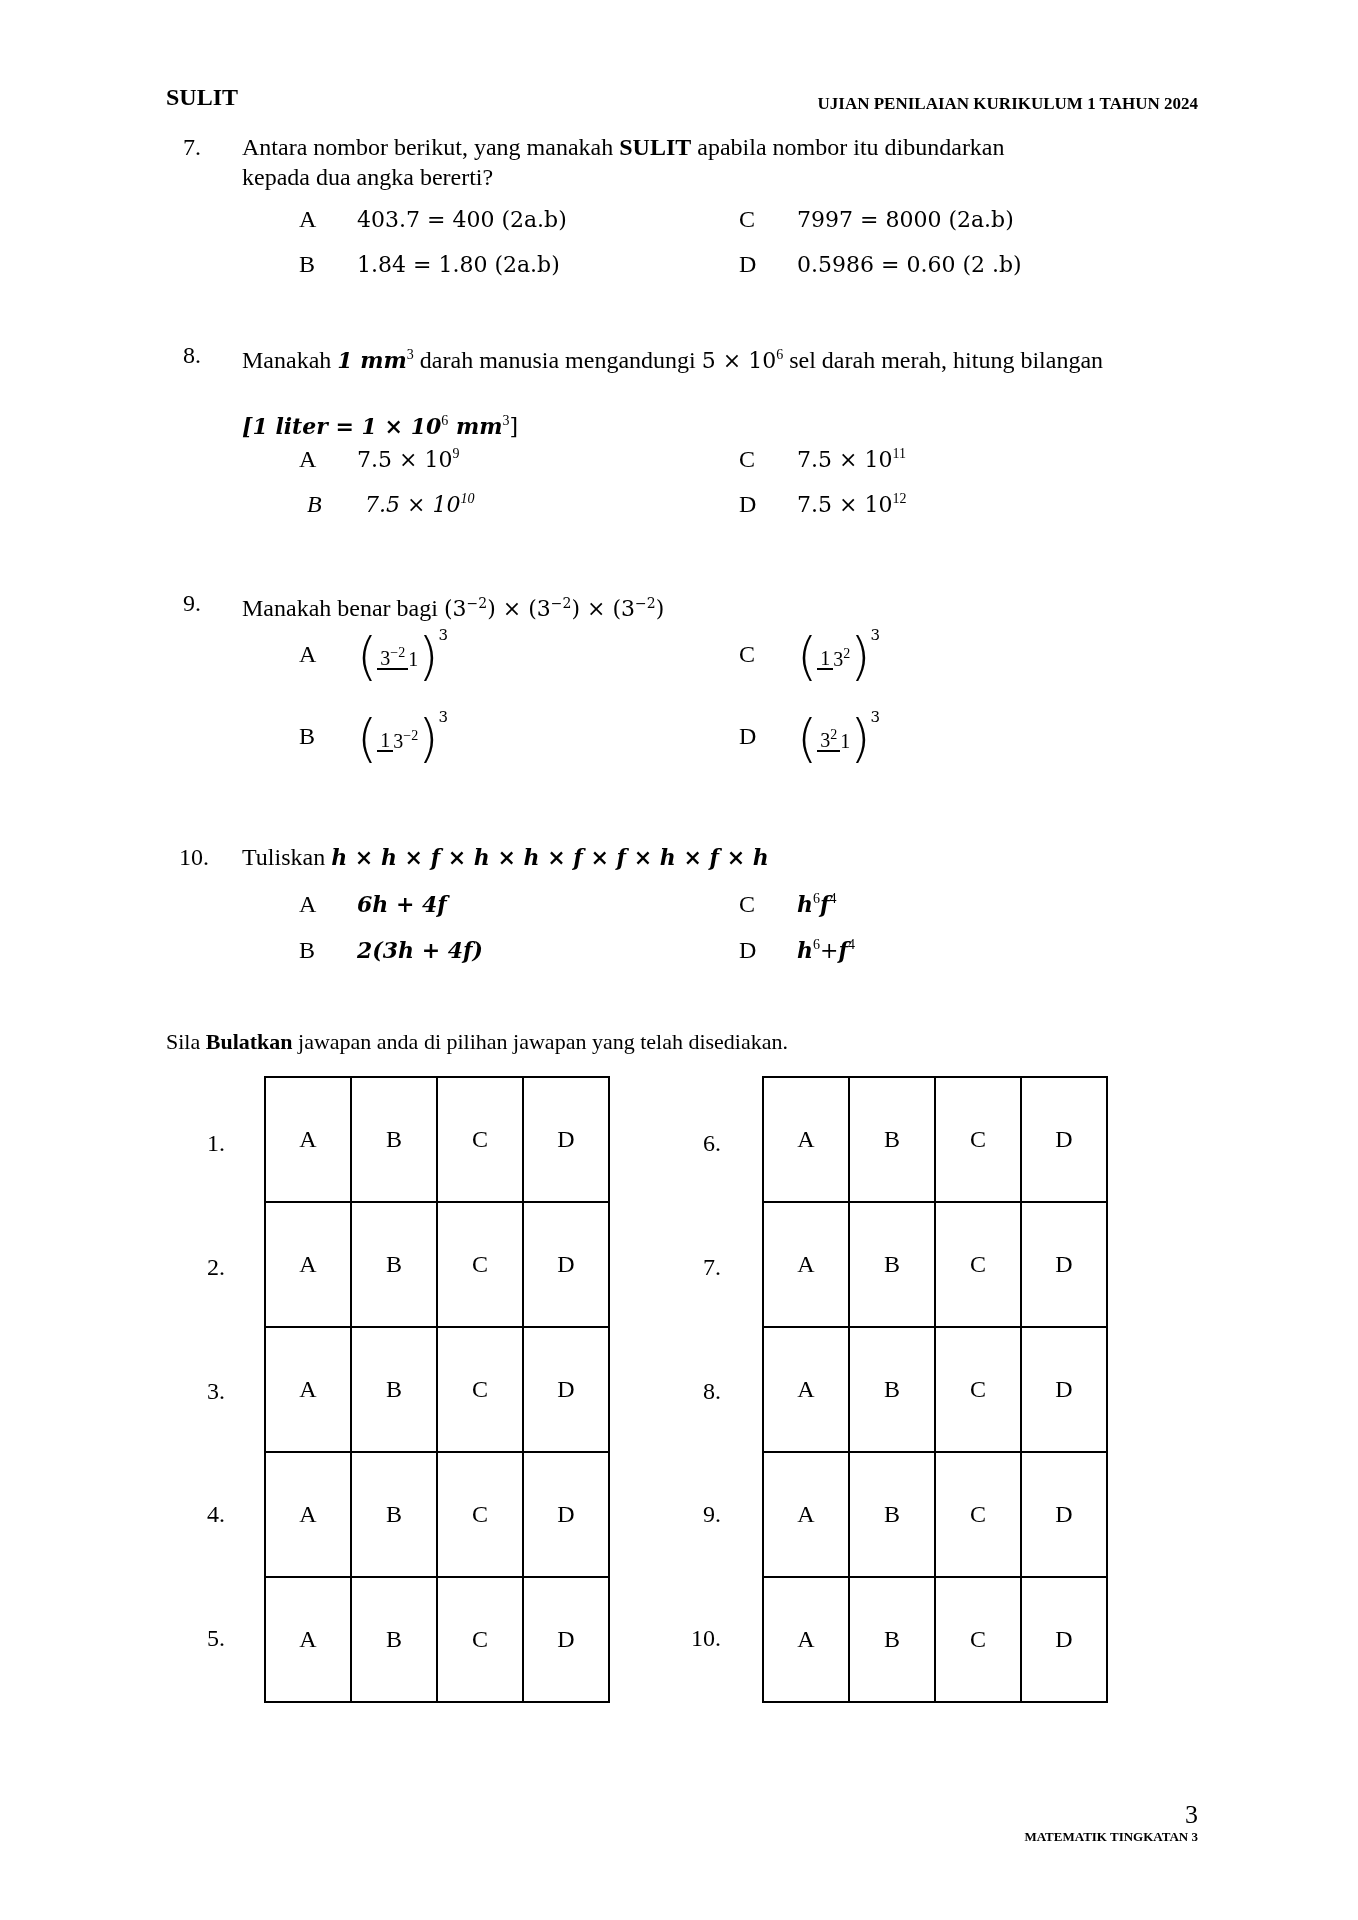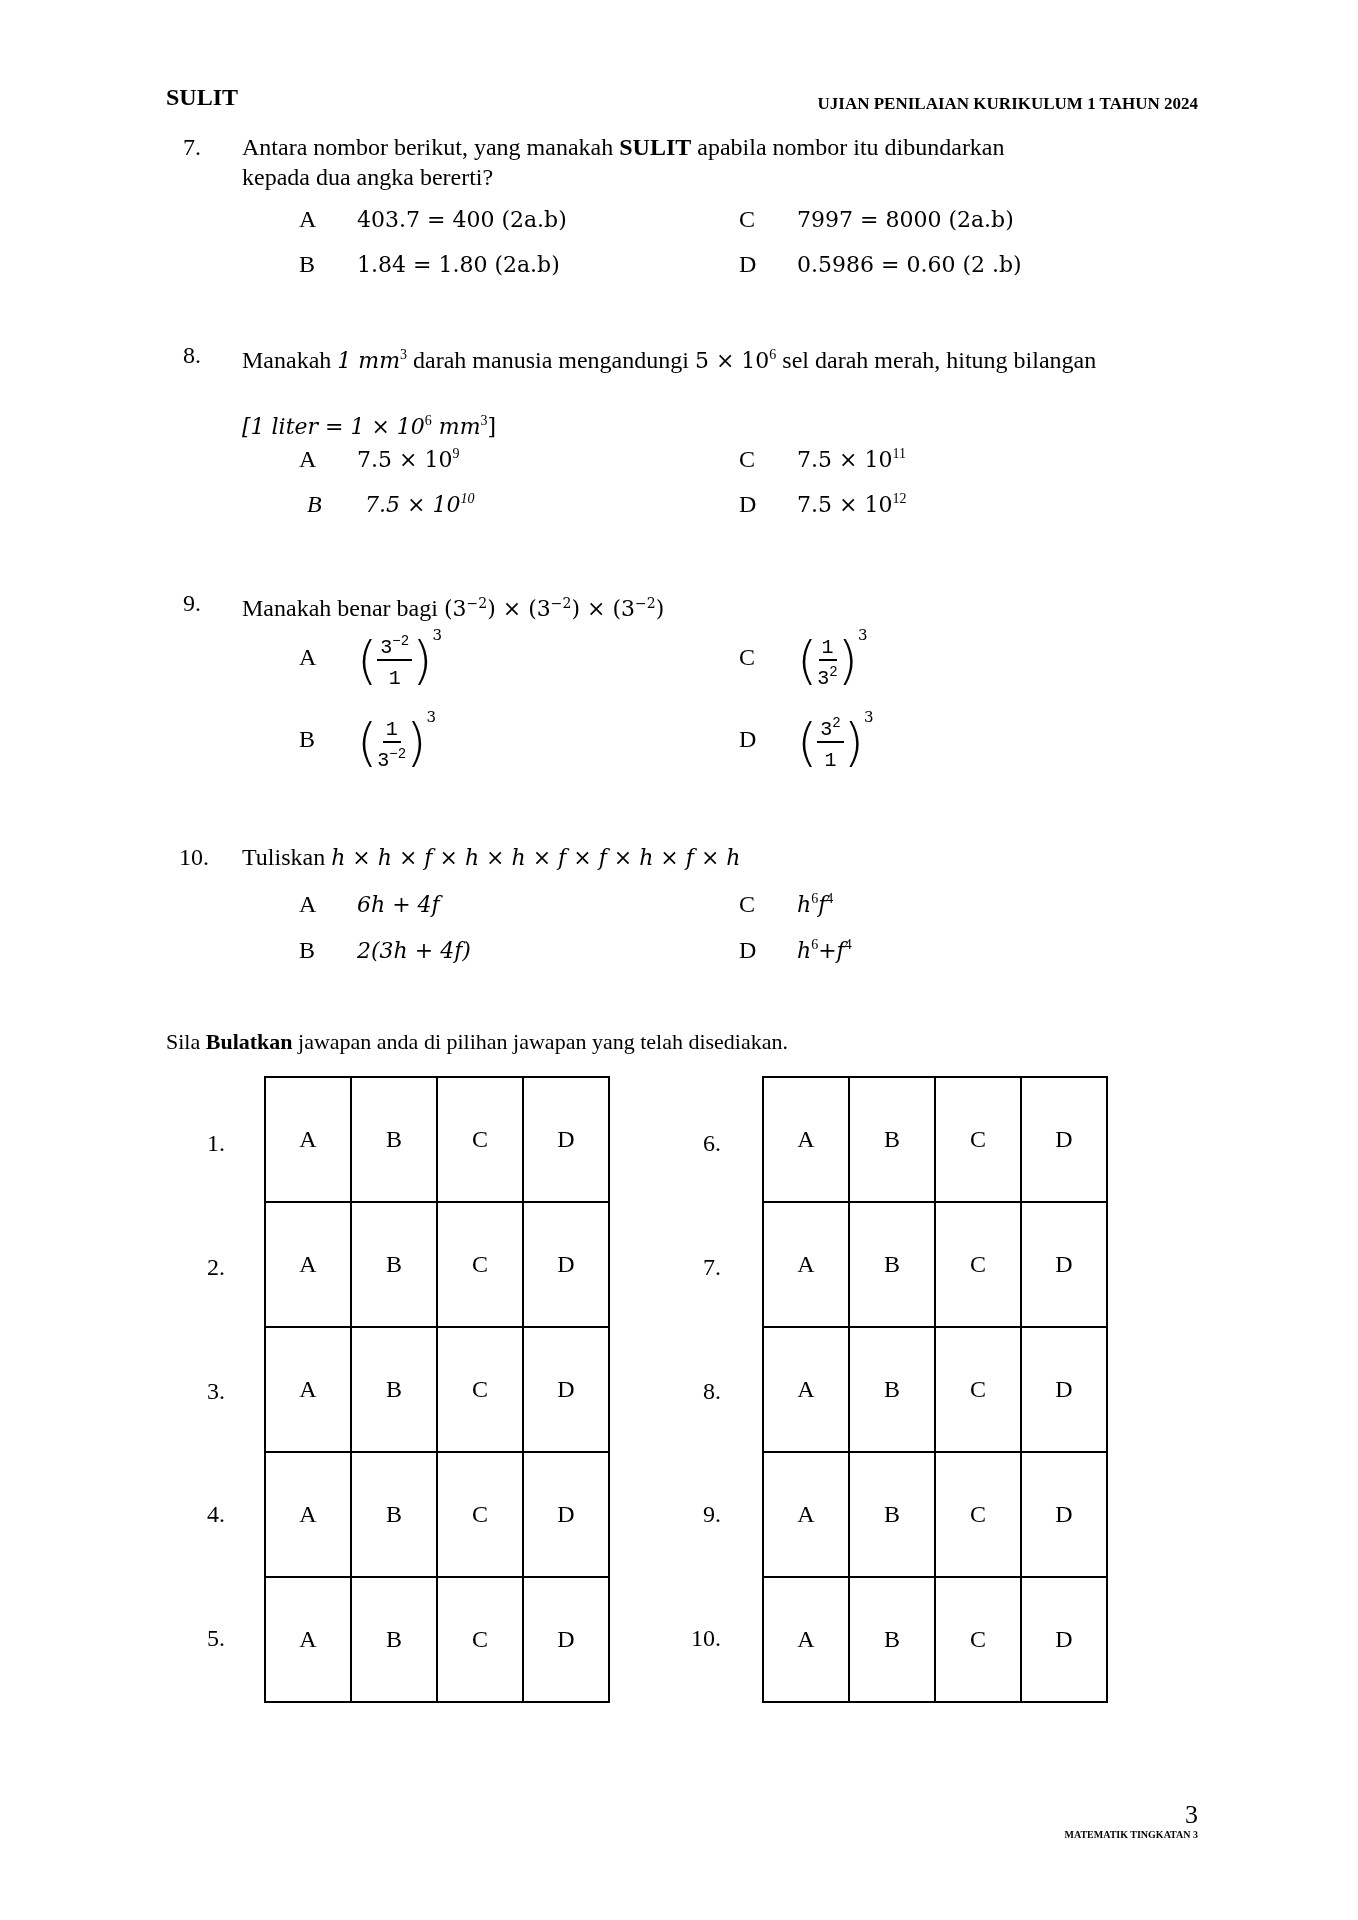--- a/index.html
+++ b/index.html
@@ -4,34 +4,34 @@
 <style>
   html, body { margin:0; padding:0; background:#fff; }
   body { width:1358px; height:1920px; position:relative; font-family:"Liberation Serif", serif; color:#000; overflow:hidden; }
   .abs { position:absolute; }
   .hdr-left { left:166px; top:84px; font-size:24px; font-weight:bold; }
   .hdr-right { right:160px; top:94px; font-size:17px; font-weight:bold; }
   .q { position:absolute; left:183px; font-size:24px; line-height:30px; }
   .q .num { position:absolute; left:0; width:55px; }
   .q .stem { position:absolute; left:59px; width:1000px; }
   .math { font-family:"DejaVu Serif", serif; font-size:22px; }
-  .mi { font-style:italic; }
+  .mi { font-style:italic;font-weight:bold; }
   .opt { position:absolute; font-size:24px;margin-left:40px; }
   .opt .lbl { display:inline-block; width:58px; }
-  .frac { display:inline-flex; flex-direction:column; align-items:center; vertical-align:middle; font-family:Liberation Mono, monospace; font-size:20px; line-height:22px; }
+  .frac { display:inline-flex; flex-direction:row; align-items:center; vertical-align:middle; font-family:Liberation Serif, serif; font-size:20px; line-height:22px; }
   .frac .top { border-bottom:2px solid #000; padding:0 3px; }
   .paren { font-size:52px; font-family:"DejaVu Sans", sans-serif; font-weight:200; vertical-align:middle; line-height:52px; }
   .pow { font-size:15px; vertical-align:top; position:relative; top:-4px; font-family:"DejaVu Serif", serif; }
   sup { font-size:14px; }
   .instr { left:166px; top:1029px; font-size:22px; }
   table.ans { position:absolute; border-collapse:collapse; }
   table.ans td { border:2px solid #000; width:82px; height:121px; text-align:center; font-size:24px; }
   .rownum { position:absolute; font-size:24px; text-align:right; width:60px; }
   .pgnum { right:160px; top:1800px; font-size:26px; }
-  .footer { right:160px; top:1829px; font-size:10px; font-weight:bold; }
+  .footer { right:160px; top:1829px; font-size:13px; font-weight:bold; }
 </style>
 </head>
 <body>
 
 <div class="abs hdr-left">SULIT</div>
 <div class="abs hdr-right">UJIAN PENILAIAN KURIKULUM 1 TAHUN 2024</div>
 
 <div class="q" style="top:132px;">
   <span class="num">7.</span>
   <div class="stem">

